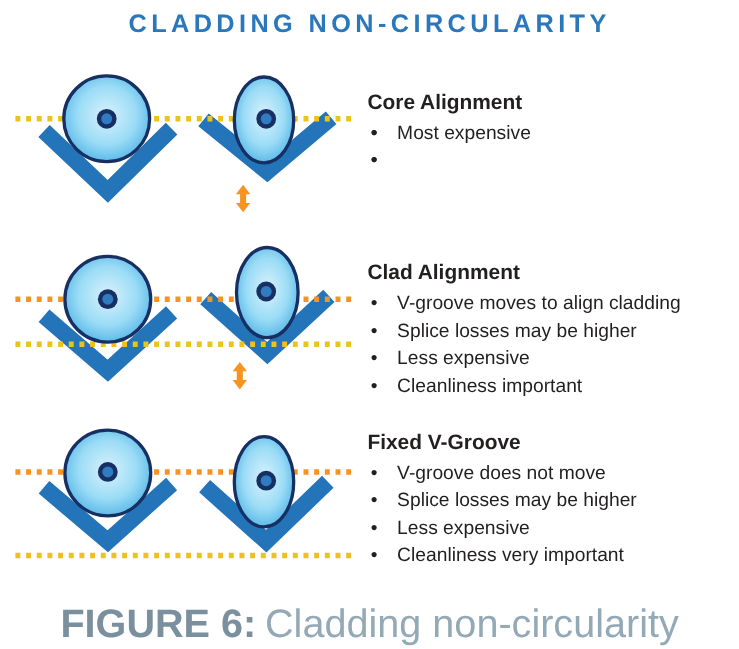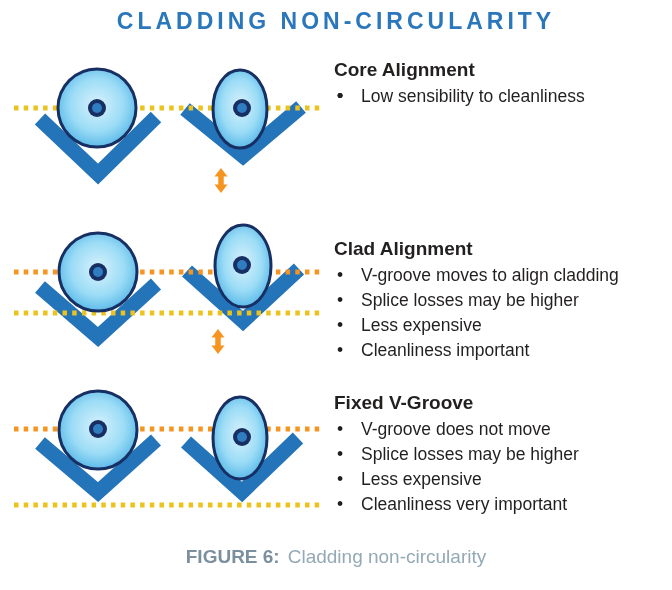--- a/index.html
+++ b/index.html
@@ -38,38 +38,38 @@
   .dot-y{stroke:var(--dotted-yellow);stroke-width:5;stroke-dasharray:4.5 5.2;stroke-linecap:butt;}
   .dot-o{stroke:var(--dotted-orange);stroke-width:5;stroke-dasharray:4.5 5.2;stroke-linecap:butt;}
   .fiber{fill:url(#fiberGrad);stroke:var(--outline-navy);stroke-width:3;}
   .core-o{fill:var(--outline-navy);}
   .core-i{fill:var(--core-blue);}
   .arrow line{stroke:var(--arrow-orange);stroke-width:5.5;}
   .arrow polygon{fill:var(--arrow-orange);}
   .text-block{
     position:absolute;left:334px;width:336px;color:var(--text-dark);
   }
-  #text-row1{top:57px;}
+  #text-row1{top:81px;}
   #text-row2{top:236px;}
   #text-row3{top:390px;}
   .text-block h2{
     margin:0;font-size:19px;line-height:25px;font-weight:bold;color:var(--text-dark);
   }
   .text-block ul{
     margin:2px 0 0;padding:0;list-style:none;
   }
   .text-block li{
     position:relative;padding-left:27px;font-size:17.5px;line-height:25px;
   }
   .text-block li .dot{
     position:absolute;left:3px;top:0;
   }
   .figure-caption{
     position:absolute;top:546px;left:0;width:672px;
-    text-align:center;font-size:19px;color:var(--caption-text);
+    text-align:center;font-size:36px;color:var(--caption-text);
   }
   .figure-caption .cap-label{
     font-weight:bold;color:var(--caption-label);margin-right:8px;
   }
 </style>
 </head>
 <body>
 
 <div class="canvas">
 
@@ -139,23 +139,23 @@
     <g>
       <circle class="core-o" cx="242" cy="57" r="9"></circle>
         <circle class="core-i" cx="242" cy="57" r="5"></circle>
     </g>
   </svg>
 
   <div class="text-block" id="text-row1">
     <h2>Core Alignment</h2>
     <ul>
       <li><span class="dot">•</span></li>
+      <li><span class="dot">•</span><span>Most expensive</span></li>
       <li><span class="dot">•</span></li>
       <li><span class="dot">•</span></li>
-      <li><span class="dot">•</span><span>Low sensibility to cleanliness</span></li>
     </ul>
   </div>
 
   <div class="text-block" id="text-row2">
     <h2>Clad Alignment</h2>
     <ul>
       <li><span class="dot">•</span><span>V-groove moves to align cladding</span></li>
       <li><span class="dot">•</span><span>Splice losses may be higher</span></li>
       <li><span class="dot">•</span><span>Less expensive</span></li>
       <li><span class="dot">•</span><span>Cleanliness important</span></li>

